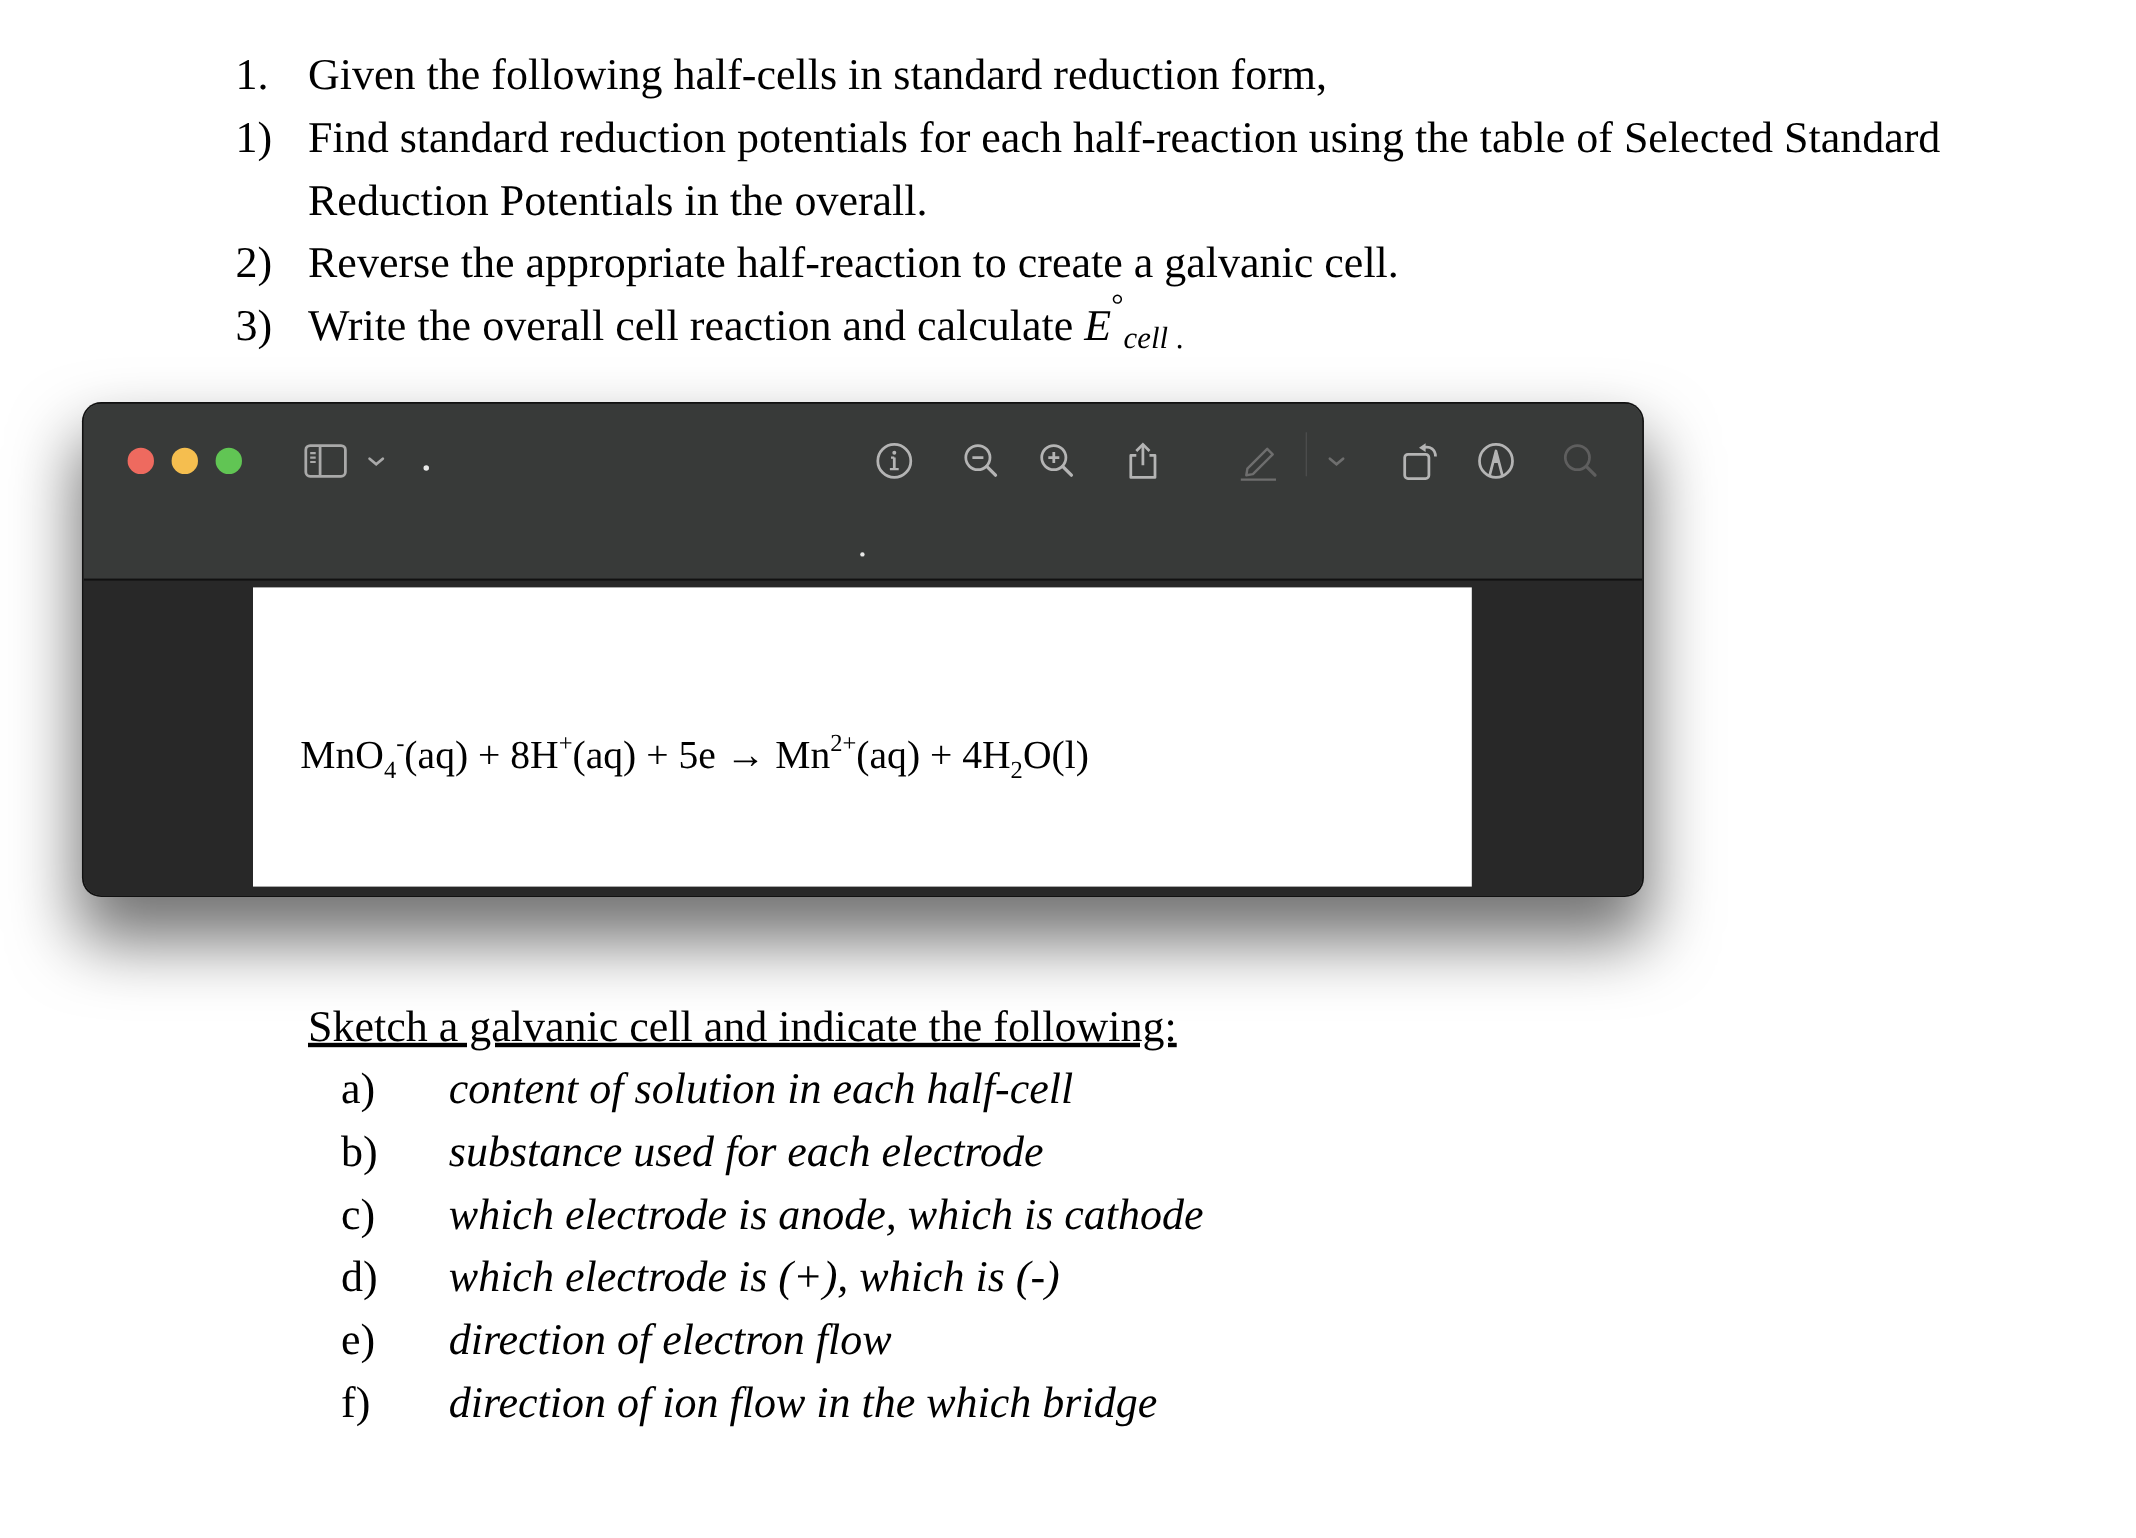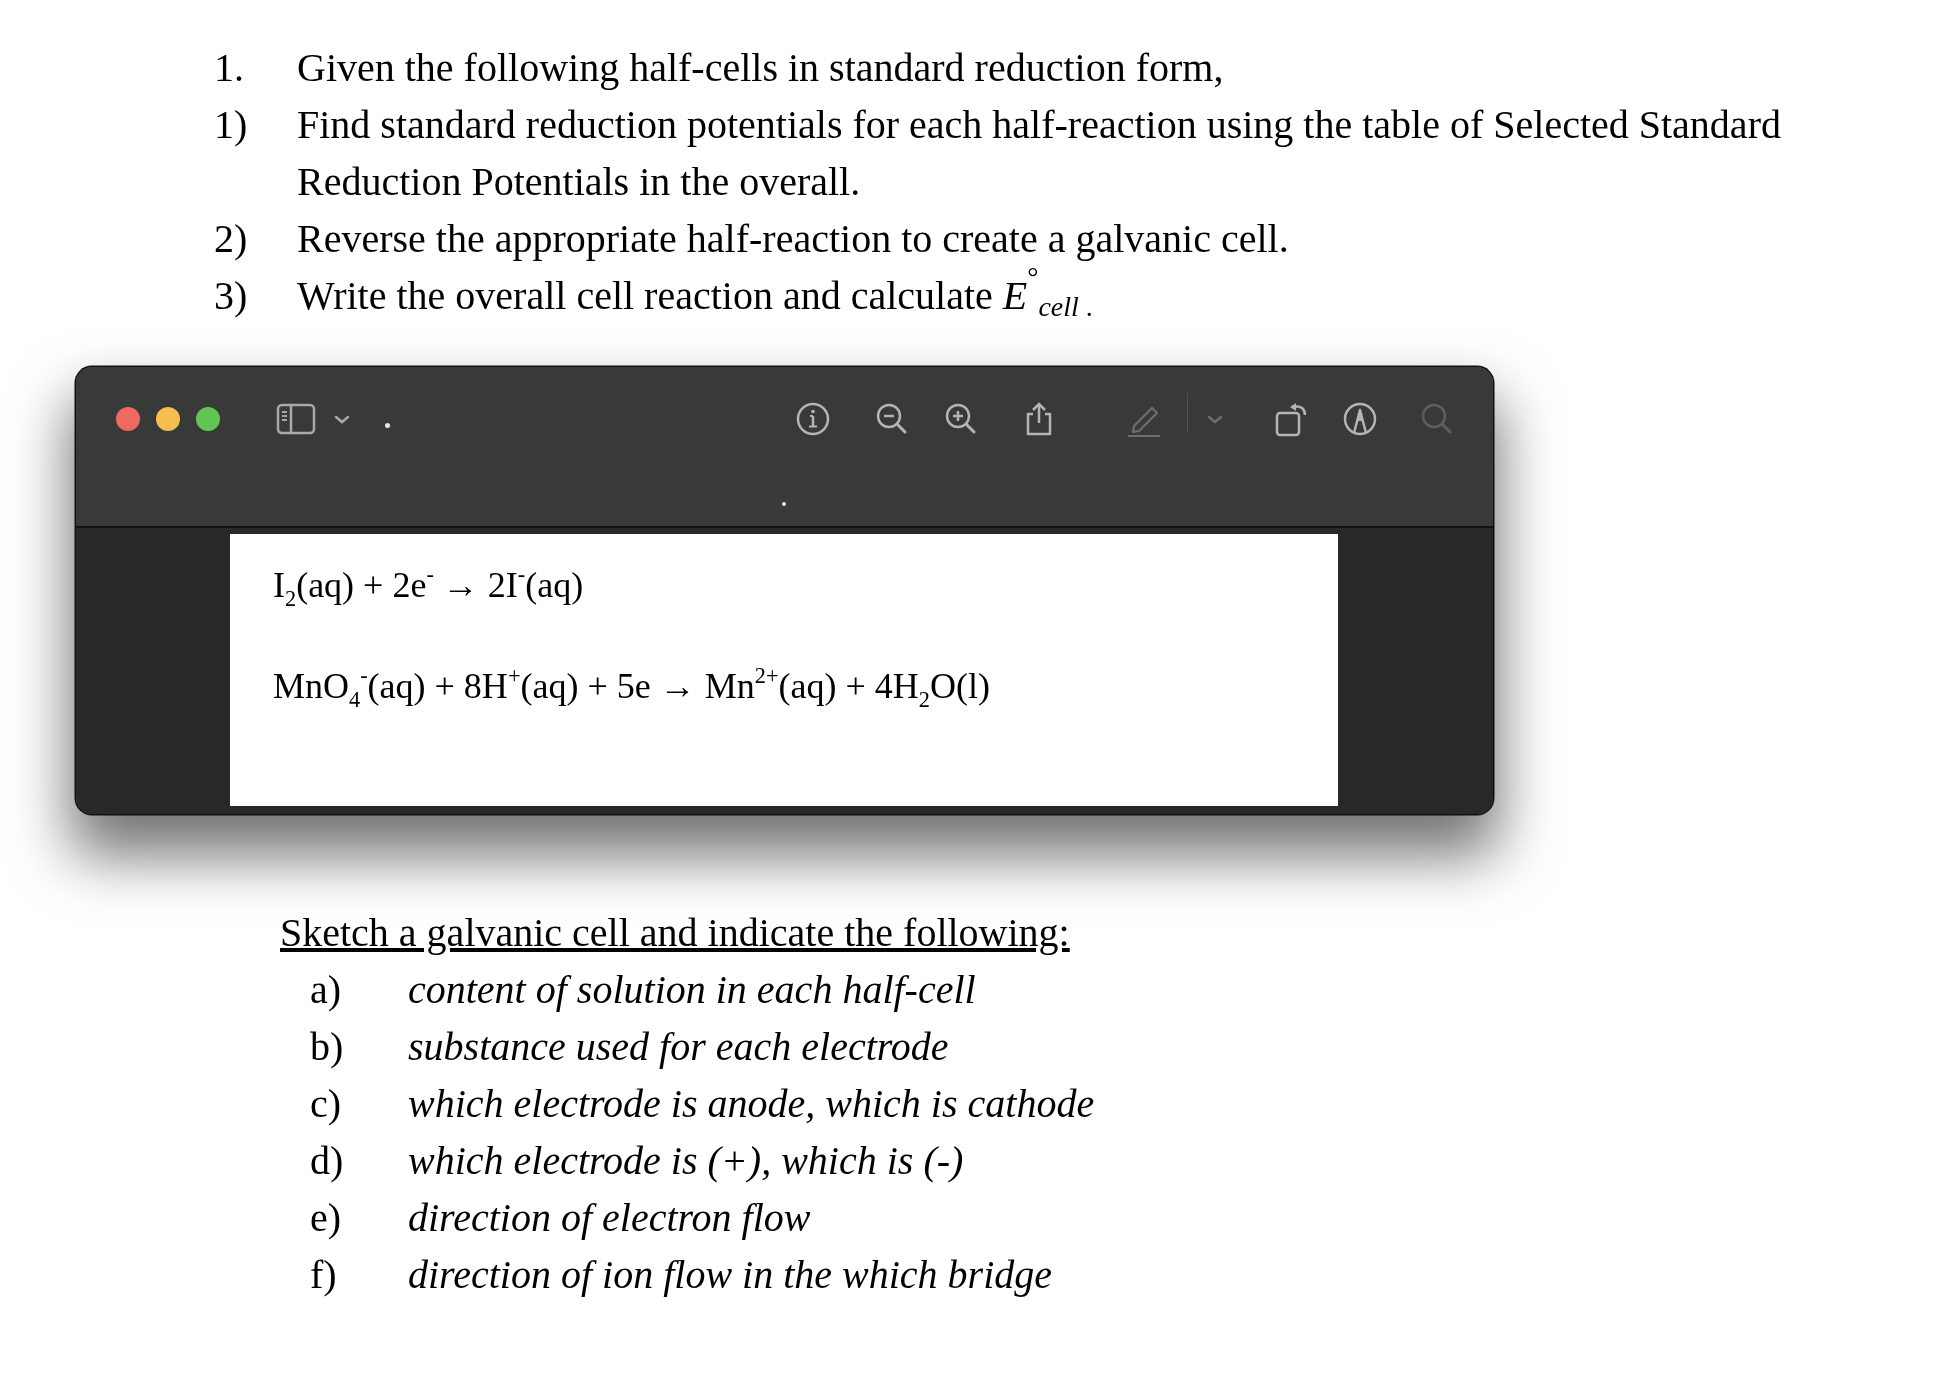--- a/index.html
+++ b/index.html
@@ -4,21 +4,21 @@
 <style>
   html, body { margin: 0; padding: 0; }
   body {
     width: 1942px; height: 1398px; position: relative; overflow: hidden;
     background: #ffffff;
     font-family: "Liberation Serif", "DejaVu Serif", serif;
     color: #000;
   }
   .line { position: absolute; font-size: 40px; line-height: 1; white-space: nowrap; }
   .num { position: absolute; left: 214px; }
-  .txt { position: absolute; left: 297px; }
+  .txt { position: absolute; left: 280px; }
   .it { font-style: italic; }
   sup, sub { font-size: 0.62em; line-height: 0; }
   .eline sup { position: relative; top: -0.1em; }
   .eline sub { position: relative; top: 0.05em; }
 
   
   .window {
     position: absolute; left: 76px; top: 367px; width: 1417px; height: 447px;
     border-radius: 16px; overflow: hidden;
     background: #282828;
@@ -155,21 +155,20 @@
           <circle cx="15" cy="15" r="11" fill="none" stroke="#5e5e5e" stroke-width="2.5"></circle>
           <line x1="23" y1="23" x2="31" y2="31" stroke="#5e5e5e" stroke-width="3" stroke-linecap="round"></line>
         </svg>
     </div>
 
     <div class="dot" style="left:706px;top:135px;width:4px;height:4px;"></div>
   </div>
 
   <div class="content">
     <div class="page">
-      <div class="eline" style="top:33px;"><span>I</span><sub>2</sub><span>(aq) + 2e</span><sup>-</sup><span> → 2I</span><sup>-</sup><span>(aq)</span></div>
       <div class="eline" style="top:134px;"><span>MnO</span><sub>4</sub><sup>-</sup><span>(aq) + 8H</span><sup>+</sup><span>(aq) + 5e → Mn</span><sup>2+</sup><span>(aq) + 4H</span><sub>2</sub><span>O(l)</span></div>
     </div>
   </div>
 </div>
 
 <div>
   <div class="line" style="top:913px;left:280px;text-decoration:underline;">Sketch a galvanic cell and indicate the following:</div>
   <div class="line" style="top:970px;">
     <span class="item-letter">a)</span>
     <span class="item-text">content of solution in each half-cell</span>

